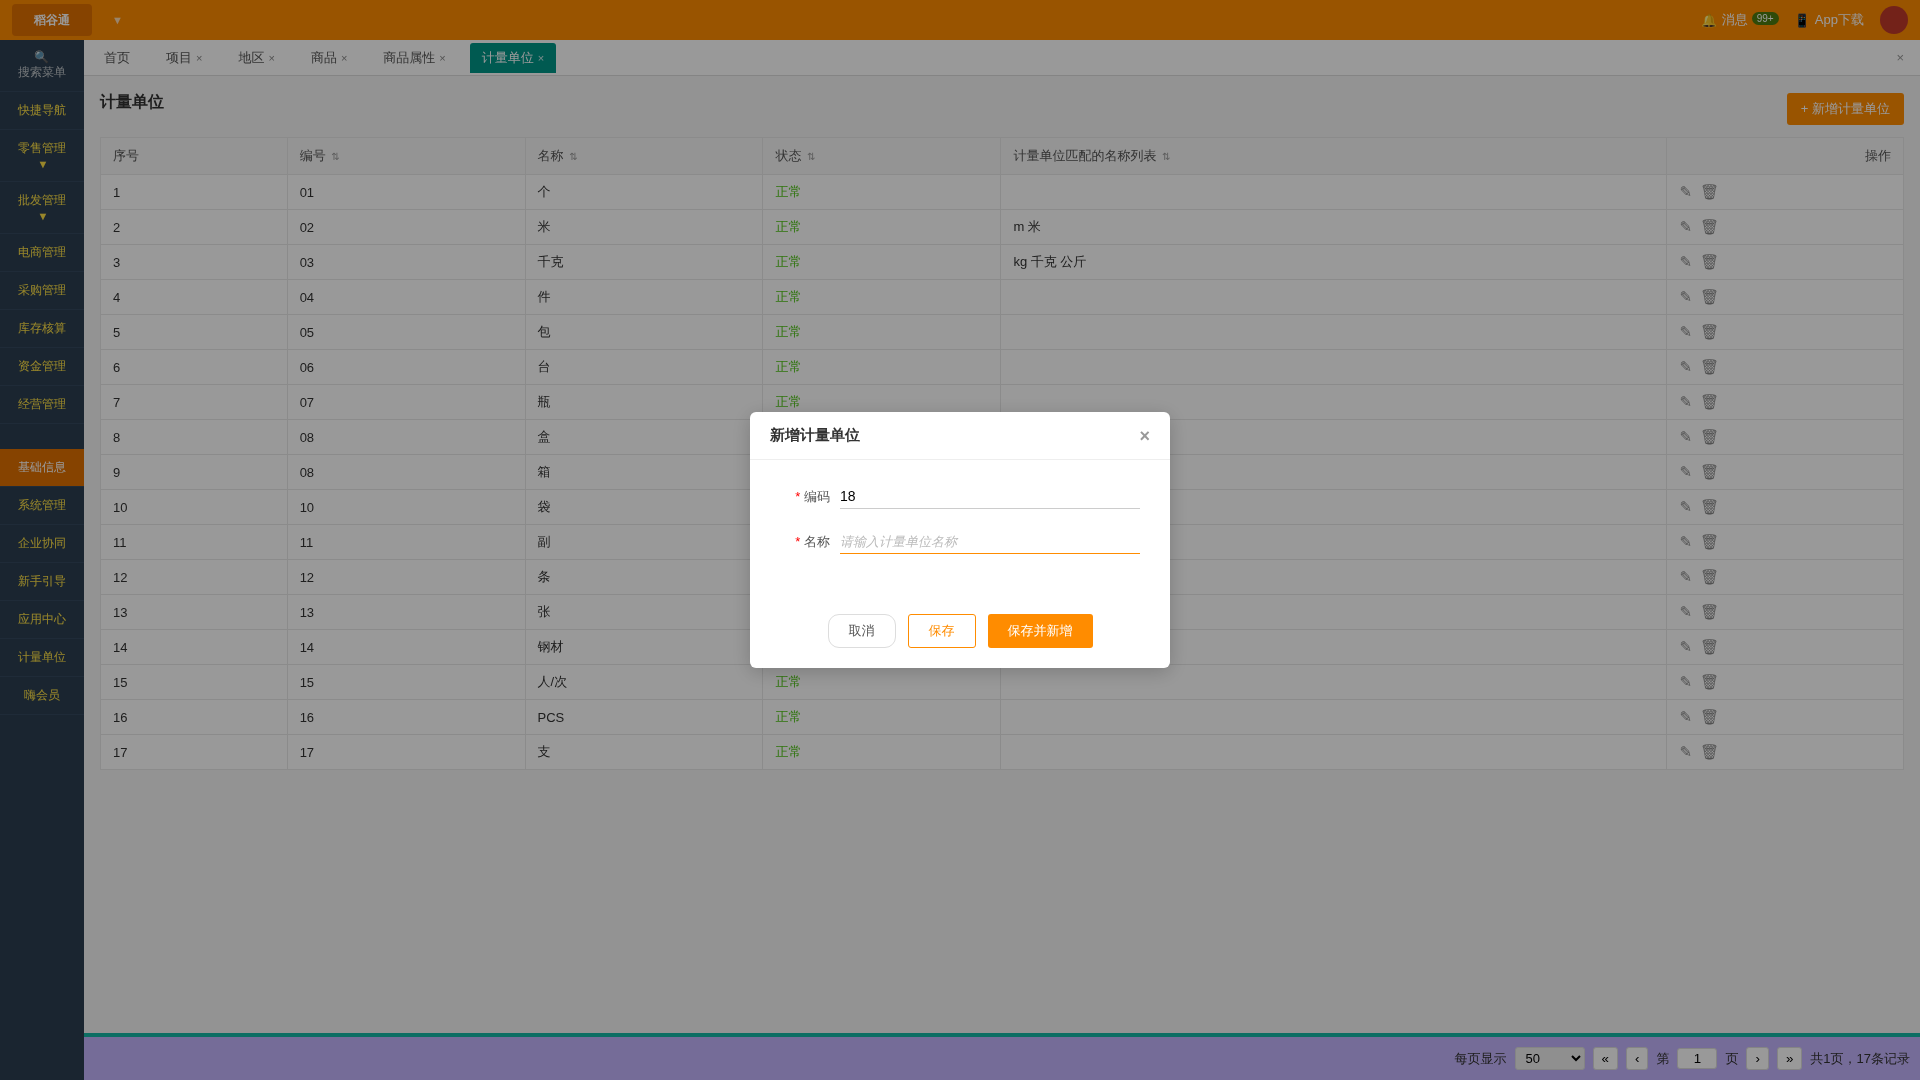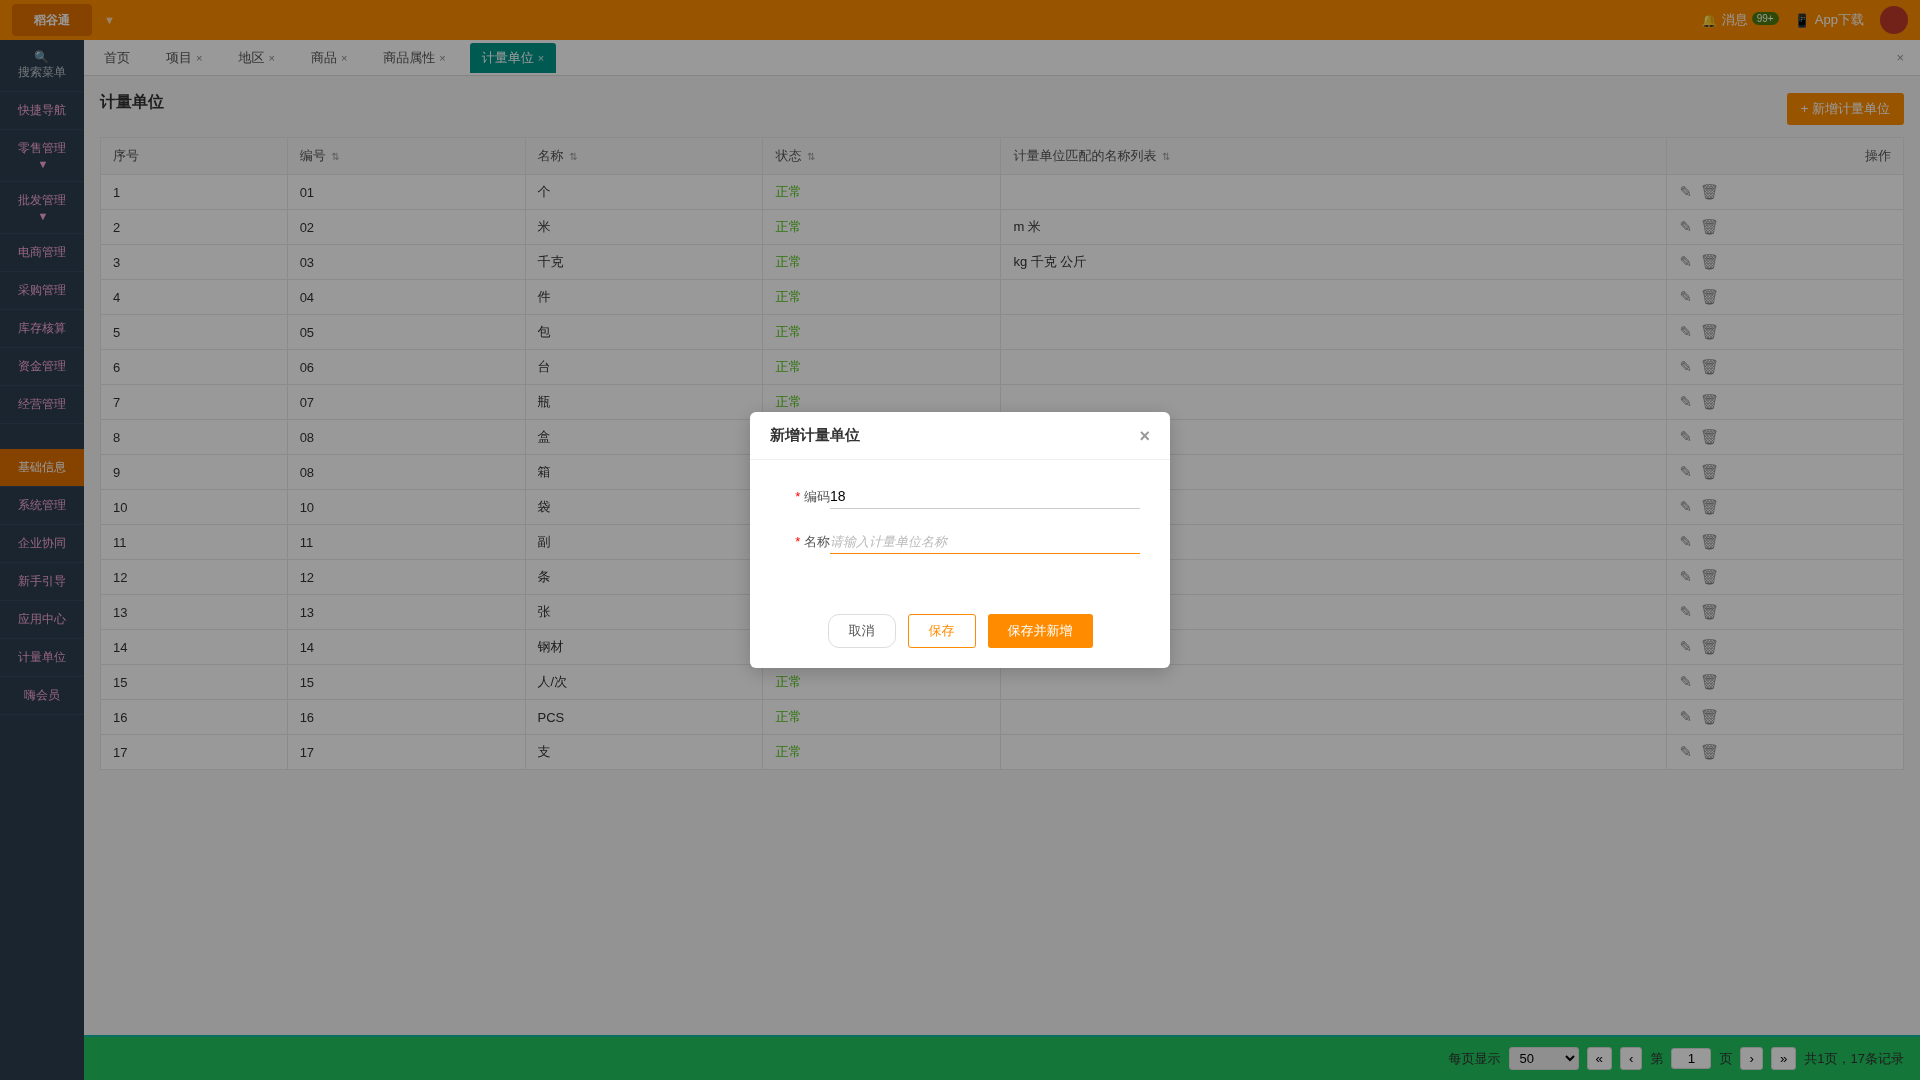--- a/index.html
+++ b/index.html
@@ -10,21 +10,21 @@
       height: 40px;
       background: #ff8c00;
       display: flex;
       align-items: center;
       padding: 0 12px;
       justify-content: space-between;
     }
     .logo-area {
       display: flex;
       align-items: center;
-      gap: 12px;
+      gap: 20px;
     }
     .logo-box {
       width: 80px;
       height: 32px;
       background: #e07000;
       border-radius: 4px;
       display: flex;
       align-items: center;
       justify-content: center;
       color: white;
@@ -71,21 +71,21 @@
     .sidebar {
       width: 84px;
       background: #2c3e50;
       display: flex;
       flex-direction: column;
       overflow-y: auto;
     }
     .sidebar-item {
       padding: 10px 4px;
       text-align: center;
-      color: #f9a8d4;
+      color: #fde047;
       cursor: pointer;
       font-size: 12px;
       border-bottom: 1px solid #34495e;
     }
     .sidebar-item.active { background: #e07000; color: white; margin-top: 25px; }
     .sidebar-item-search {
       padding: 10px 4px;
       text-align: center;
       color: #bdc3c7;
       cursor: pointer;
@@ -189,23 +189,23 @@
       cursor: pointer;
       color: #888;
       font-size: 15px;
     }
 
     
     .pagination-bar {
       display: flex;
       align-items: center;
       justify-content: flex-end;
-      padding: 10px 16px;
-      background: #22c55e;
-      border-top: 2px solid #14b8a6;
+      padding: 10px 10px;
+      background: #c4b5fd;
+      border-top: 4px solid #14b8a6;
       gap: 8px;
       font-size: 13px;
     }
     .page-size-select {
       border: 1px solid #ddd;
       border-radius: 3px;
       padding: 2px 20px 2px 6px;
       font-size: 13px;
     }
     .page-nav-btn {
@@ -254,21 +254,21 @@
       font-size: 18px;
       line-height: 1;
     }
     .modal-body {
       padding: 24px 30px;
     }
     .form-row {
       display: flex;
       align-items: center;
       margin-bottom: 20px;
-      gap: 0;
+      gap: 10px;
     }
     .form-label {
       width: 50px;
       text-align: right;
       font-size: 13px;
       color: #555;
       flex-shrink: 0;
     }
     .form-label::before {
       content: '* ';

